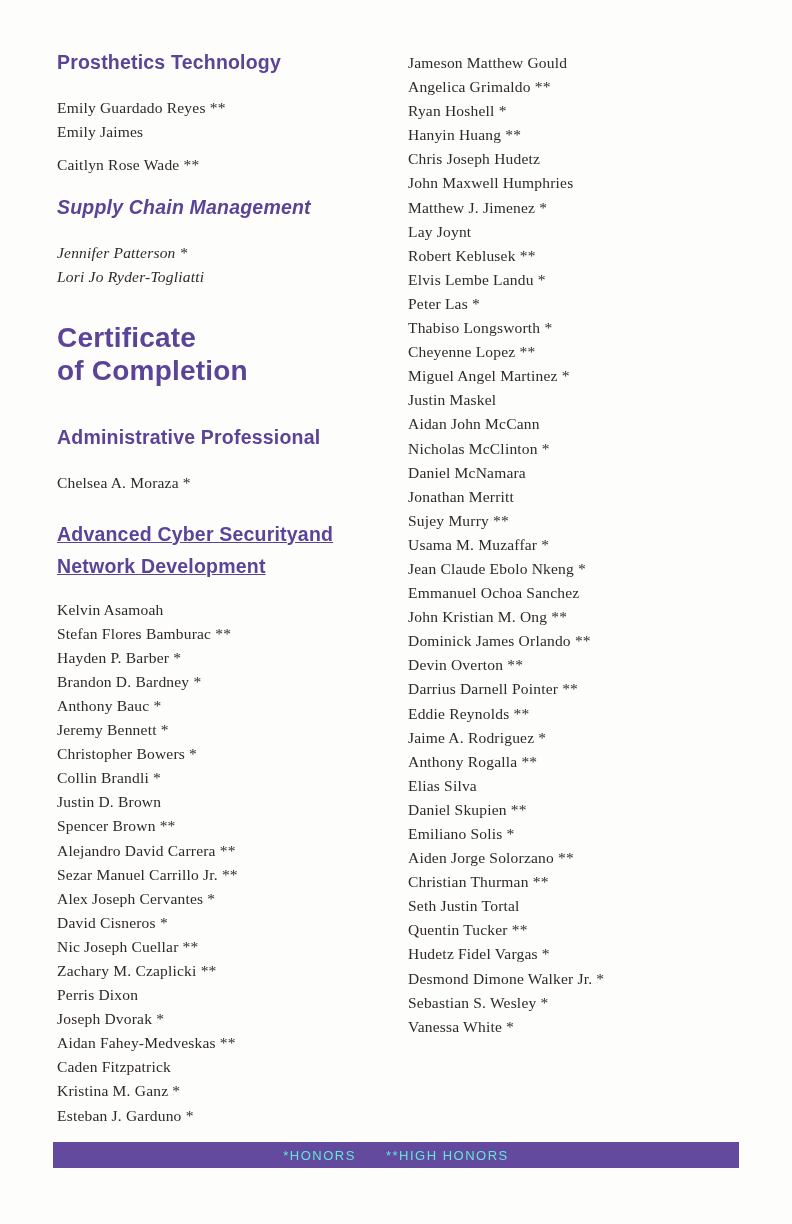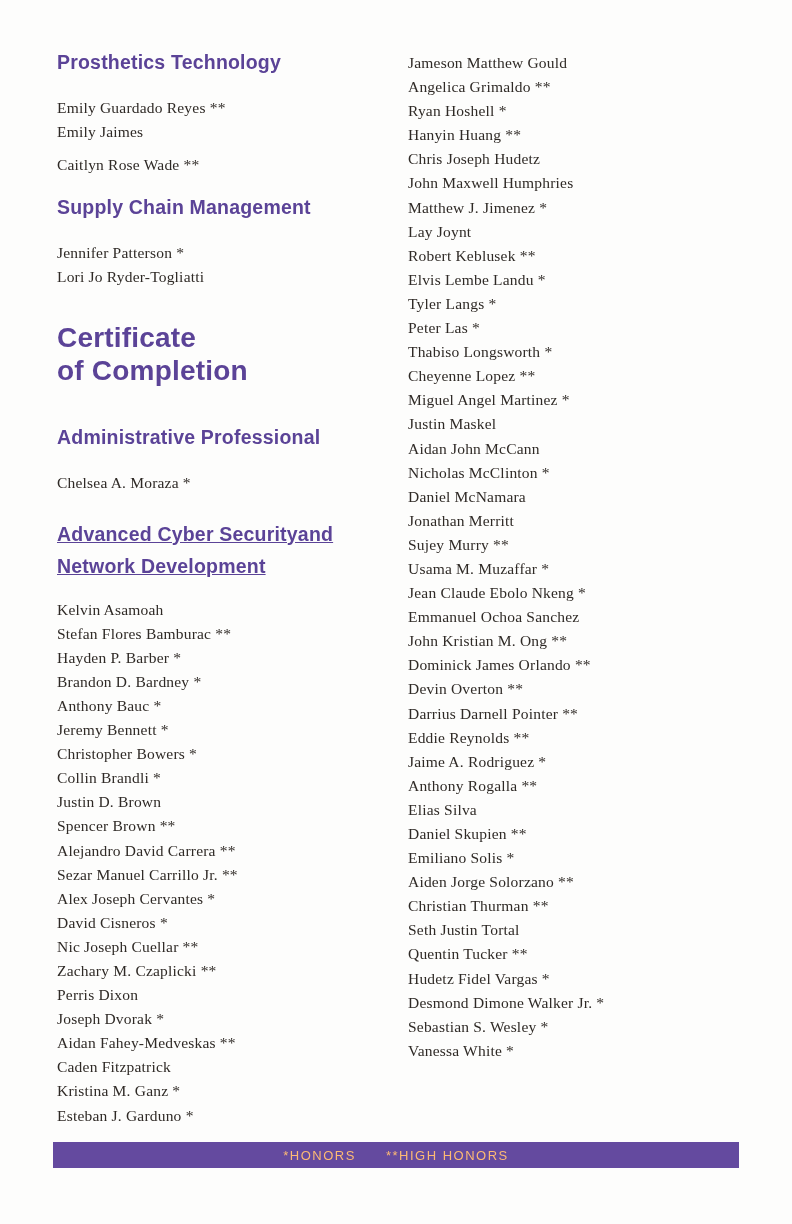--- a/index.html
+++ b/index.html
@@ -38,21 +38,21 @@
     display:block;
     font-size:15.5px;
     line-height:24.1px;
     letter-spacing:0.2px;
     color:#2f2a26;
   }
 
   
   #sec-prosthetics .heading-sub { margin-bottom:22px; }
   #sec-prosthetics .group + .group { margin-top:9px; }
-  #sec-supply { margin-top:18px; }
+  #sec-supply { margin-top:18px;font-style:italic; }
   #sec-supply .heading-sub { margin-bottom:22px; }
   #sec-certificate { margin-top:32px; }
   #sec-admin { margin-top:38px; }
   #sec-admin .heading-sub { margin-bottom:22px; }
   #sec-cyber { margin-top:22px; }
   #sec-cyber .heading-sub { margin-bottom:16px;text-decoration:underline; }
 
   .footer-bar {
     position:absolute;
     left:53px; top:1142px;
@@ -60,21 +60,21 @@
     background:#644a9f;
     display:flex;
     align-items:center;
     justify-content:center;
     gap:30px;
   }
   .footer-bar span {
     font-family:"Liberation Sans", sans-serif;
     font-size:13px;
     letter-spacing:1.5px;
-    color:#fdba74;
+    color:#5eead4;
   }
 </style>
 </head>
 <body>
 
 <div class="page">
 
   <div class="col-left">
 
     <div class="section" id="sec-prosthetics">
@@ -164,21 +164,20 @@
   <span class="name">Jameson Matthew Gould</span>
       <span class="name">Angelica Grimaldo **</span>
       <span class="name">Ryan Hoshell *</span>
       <span class="name">Hanyin Huang **</span>
       <span class="name">Chris Joseph Hudetz</span>
       <span class="name">John Maxwell Humphries</span>
       <span class="name">Matthew J. Jimenez *</span>
       <span class="name">Lay Joynt</span>
       <span class="name">Robert Keblusek **</span>
       <span class="name">Elvis Lembe Landu *</span>
-      <span class="name">Tyler Langs *</span>
       <span class="name">Peter Las *</span>
       <span class="name">Thabiso Longsworth *</span>
       <span class="name">Cheyenne Lopez **</span>
       <span class="name">Miguel Angel Martinez *</span>
       <span class="name">Justin Maskel</span>
       <span class="name">Aidan John McCann</span>
       <span class="name">Nicholas McClinton *</span>
       <span class="name">Daniel McNamara</span>
       <span class="name">Jonathan Merritt</span>
       <span class="name">Sujey Murry **</span>

